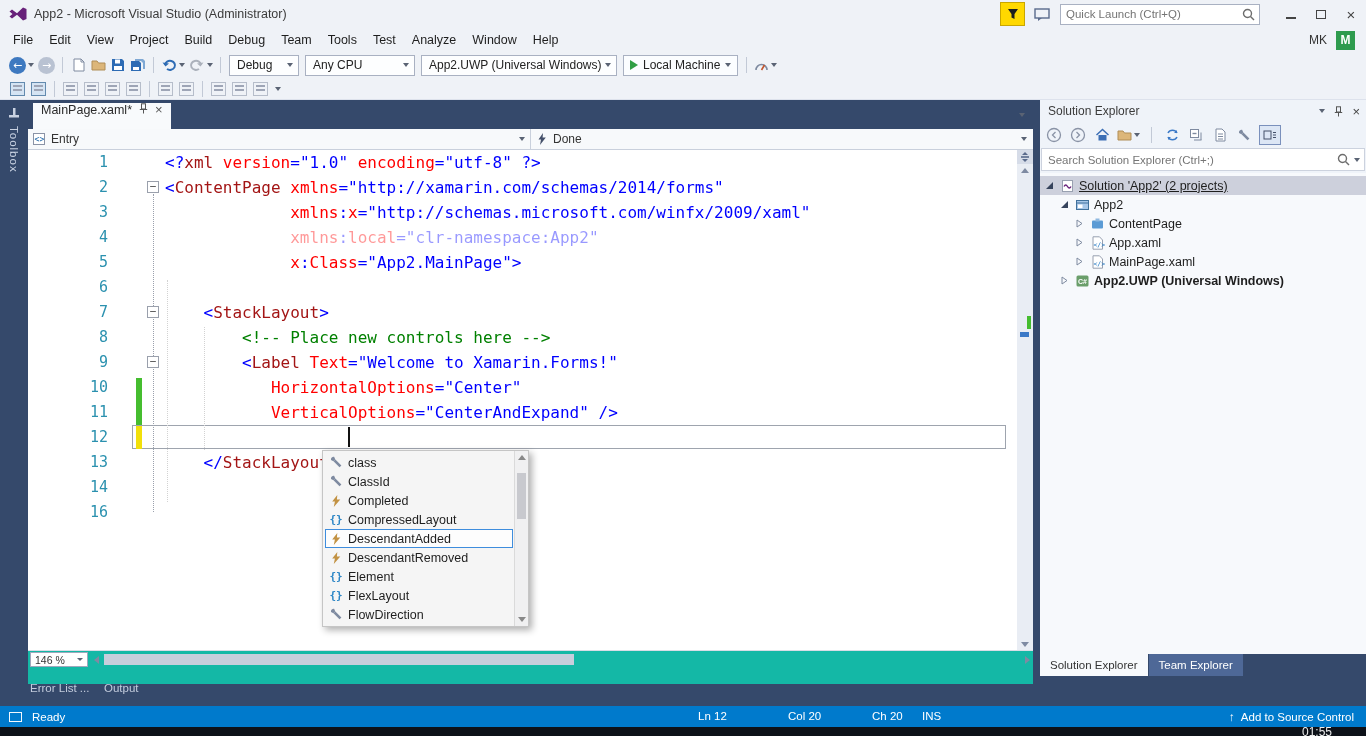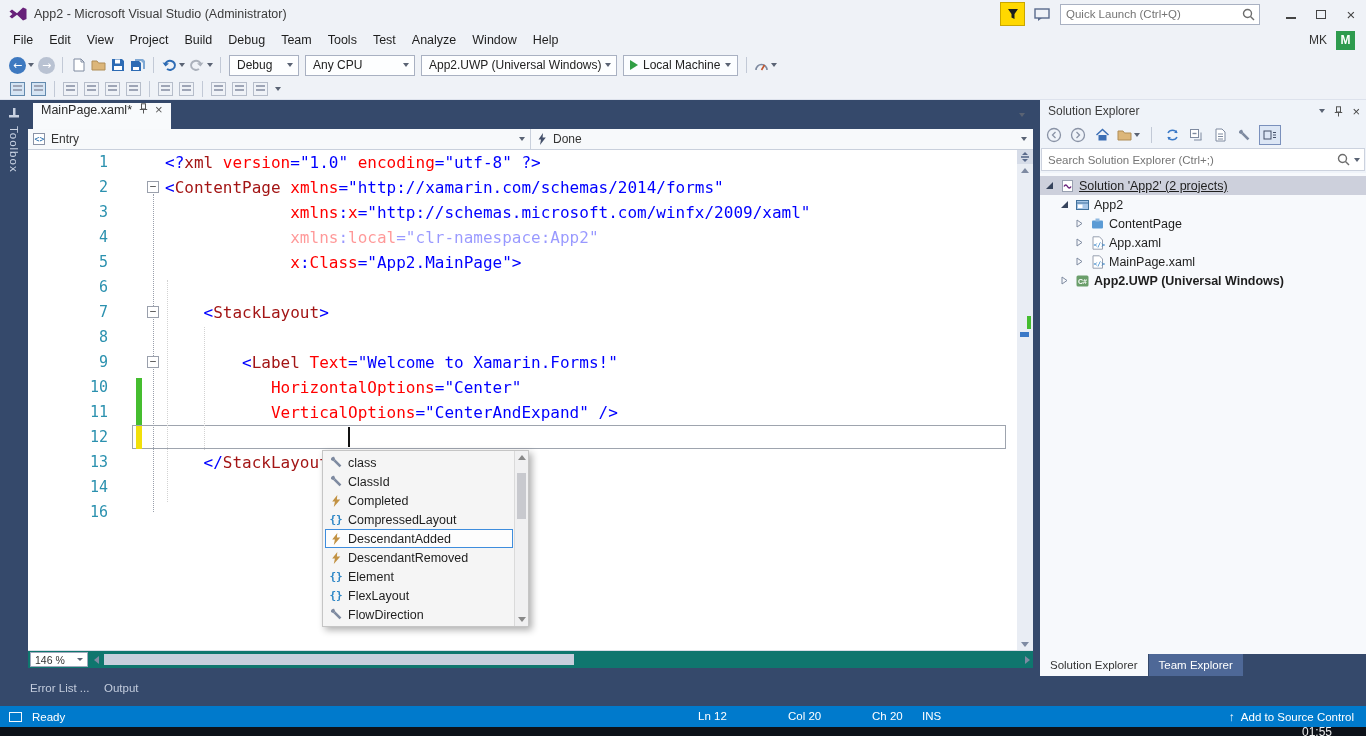--- a/index.html
+++ b/index.html
@@ -86,21 +86,21 @@
   .cs-dn{position:absolute;bottom:4px;left:3px;width:0;height:0;border-left:4px solid transparent;border-right:4px solid transparent;border-top:5px solid #888}
   .cs-thumb{position:absolute;top:22px;left:2px;width:9px;height:46px;background:#C8C9CE}
 
   
   .vscroll{position:absolute;left:989px;top:0;width:16px;height:500px;background:#E9EDF4}
   .vs-split{position:absolute;left:0;top:0;width:16px;height:14px;background:#D6DCE8;display:flex;align-items:center;justify-content:center}
   .vs-up{position:absolute;top:18px;left:4px;width:0;height:0;border-left:4px solid transparent;border-right:4px solid transparent;border-bottom:5px solid #7E8AA2}
   .vs-dn{position:absolute;bottom:3px;left:4px;width:0;height:0;border-left:4px solid transparent;border-right:4px solid transparent;border-top:5px solid #7E8AA2}
   .vmark-g{position:absolute;left:10px;top:166px;width:4px;height:13px;background:#45BD2F}
   .vmark-b{position:absolute;left:3px;top:182px;width:9px;height:5px;background:#3B79C7}
-  .hscroll{height:18px;background:#0f766e;position:relative;border-top:1px solid #D8DDE6}
+  .hscroll{height:34px;background:#14b8a6;position:relative;border-top:1px solid #D8DDE6}
   .zoom{position:absolute;left:2px;top:1px;width:58px;height:15px;background:#fff;border:1px solid #9FA8BC;font-size:10.5px;display:flex;align-items:center;padding:0 4px;color:#333;gap:8px}
   .zoom .caret{margin-left:auto;border-top-width:3px}
   .ha-l{position:absolute;left:66px;top:5px;width:0;height:0;border-top:4px solid transparent;border-bottom:4px solid transparent;border-right:5px solid #7E8AA2}
   .ha-r{position:absolute;right:3px;top:5px;width:0;height:0;border-top:4px solid transparent;border-bottom:4px solid transparent;border-left:5px solid #7E8AA2}
   .hthumb{position:absolute;left:76px;top:3px;width:470px;height:11px;background:#C7CEDC}
 
   
   .sepanel{position:absolute;left:1040px;top:100px;width:326px;height:576px;background:#EFF3F9;display:flex;flex-direction:column}
   .se-header{height:22px;display:flex;align-items:center;padding:0 6px 0 8px;font-size:12px;color:#3B3B3B}
   .se-hicons{margin-left:auto;display:flex;gap:9px;align-items:center;color:#555}
@@ -353,21 +353,21 @@
         <div class="code-line">
           <span class="ln">6</span>
           <span class="code"></span>
         </div>
         <div class="code-line">
           <span class="ln">7</span>
           <span class="code"><span class="tk-p">    </span><span class="tk-d">&lt;</span><span class="tk-e">StackLayout</span><span class="tk-d">&gt;</span></span>
         </div>
         <div class="code-line">
           <span class="ln">8</span>
-          <span class="code"><span class="tk-p">        </span></span>
+          <span class="code"><span class="tk-p">        </span><span class="tk-m">&lt;!-- Place new controls here --&gt;</span></span>
         </div>
         <div class="code-line">
           <span class="ln">9</span>
           <span class="code"><span class="tk-p">        </span><span class="tk-d">&lt;</span><span class="tk-e">Label</span><span class="tk-p"> </span><span class="tk-a">Text</span><span class="tk-d">=</span><span class="tk-v">"Welcome to Xamarin.Forms!"</span></span>
         </div>
         <div class="code-line">
           <span class="ln">10</span>
           <span class="code"><span class="tk-p">           </span><span class="tk-a">HorizontalOptions</span><span class="tk-d">=</span><span class="tk-v">"Center"</span></span>
         </div>
         <div class="code-line">

